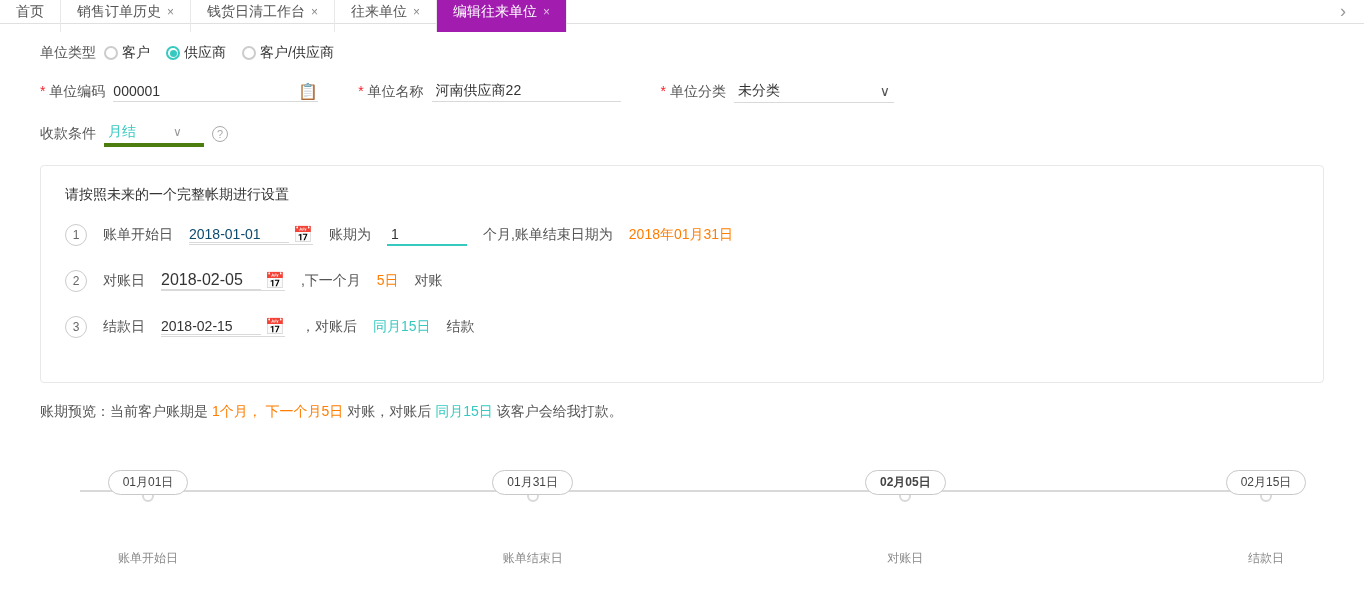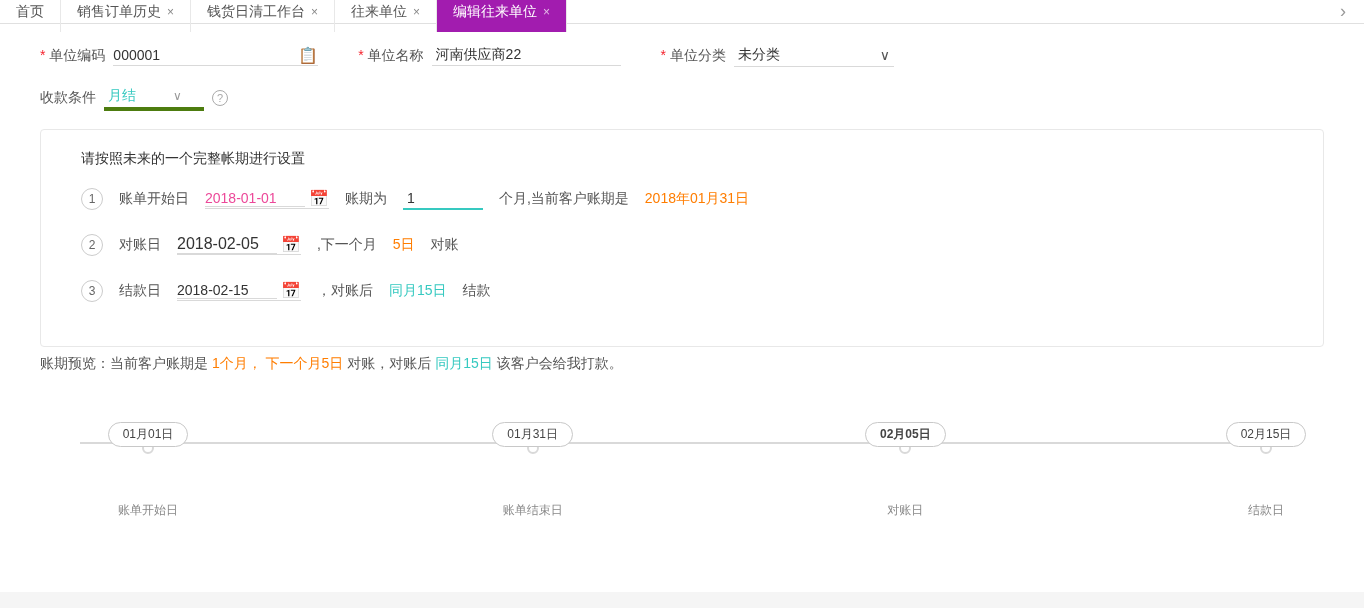--- a/index.html
+++ b/index.html
@@ -170,22 +170,22 @@
       justify-content: center;
       font-size: 11px;
       color: #aaa;
       cursor: pointer;
     }
 
     
     .panel {
       border: 1px solid #e8e8e8;
       border-radius: 4px;
-      padding: 20px 40px;
-      margin-bottom: 4px;
+      padding: 20px 24px;
+      margin-bottom: 16px;
     }
     .panel-title {
       font-size: 14px;
       color: #333;
       margin-bottom: 20px;
     }
 
     
     .step-row {
       display: flex;
@@ -270,20 +270,39 @@
   </div>
   <div class="tab-item active">
     <span>编辑往来单位</span>
     <span class="tab-close">×</span>
   </div>
   <div class="tab-more">›</div>
 </div>
 
 <div class="main-content">
 
+  <div class="form-row">
+    <div class="form-group">
+      <span class="form-label">单位类型</span>
+      <div class="radio-group">
+        <div class="radio-item">
+          <div class="radio-circle"></div>
+          <span>客户</span>
+        </div>
+        <div class="radio-item">
+          <div class="radio-circle checked"></div>
+          <span>供应商</span>
+        </div>
+        <div class="radio-item">
+          <div class="radio-circle"></div>
+          <span>客户/供应商</span>
+        </div>
+      </div>
+    </div>
+  </div>
 
   <div class="form-row" style="gap:40px;">
     <div class="form-group">
       <span class="form-label required">单位编码</span>
       <div class="input-with-icon">
         <input type="text" class="" value="000001" style="border: none; outline: none; font-size: 14px; color: rgb(51, 51, 51); min-width: 100px; background: transparent;">
         <span class="calendar-icon">📋</span>
       </div>
     </div>
     <div class="form-group">
@@ -310,26 +329,26 @@
     </div>
   </div>
 
   <div class="panel">
     <div class="panel-title">请按照未来的一个完整帐期进行设置</div>
 
     <div class="step-row">
       <div class="step-num">1</div>
       <span class="step-label">账单开始日</span>
       <div class="input-with-icon">
-        <input type="text" value="2018-01-01" style="border-top: none; border-right: none; border-left: none; border-image: initial; border-bottom: 1px solid rgb(217, 217, 217); outline: none; font-size: 14px; color: #ec4899; width: 100px; background: transparent;">
+        <input type="text" value="2018-01-01" style="border-top: none; border-right: none; border-left: none; border-image: initial; border-bottom: 1px solid rgb(217, 217, 217); outline: none; font-size: 14px; color: #0c4a6e; width: 100px; background: transparent;">
         <span class="calendar-icon">📅</span>
       </div>
       <span class="step-text">账期为</span>
       <input type="text" class="step-input" value="1" style="width: 80px;">
-      <span class="step-text">个月,当前客户账期是</span>
+      <span class="step-text">个月,账单结束日期为</span>
       <span class="step-highlight-orange">2018年01月31日</span>
     </div>
 
     <div class="step-row">
       <div class="step-num">2</div>
       <span class="step-label">对账日</span>
       <div class="input-with-icon">
         <input type="text" value="2018-02-05" style="border-top: none; border-right: none; border-left: none; border-image: initial; border-bottom: 1px solid rgb(217, 217, 217); outline: none; font-size: 16px; color: rgb(51, 51, 51); width: 100px; background: transparent;">
         <span class="calendar-icon">📅</span>
       </div>

